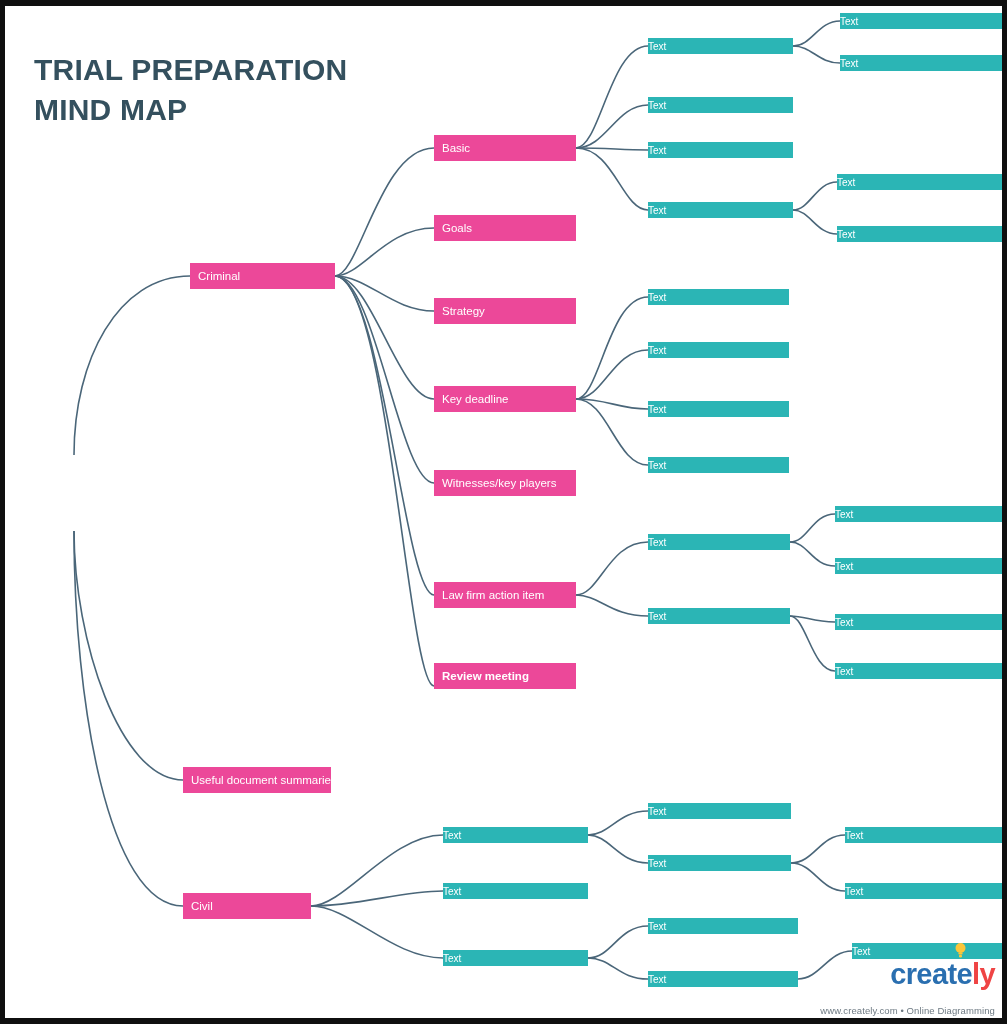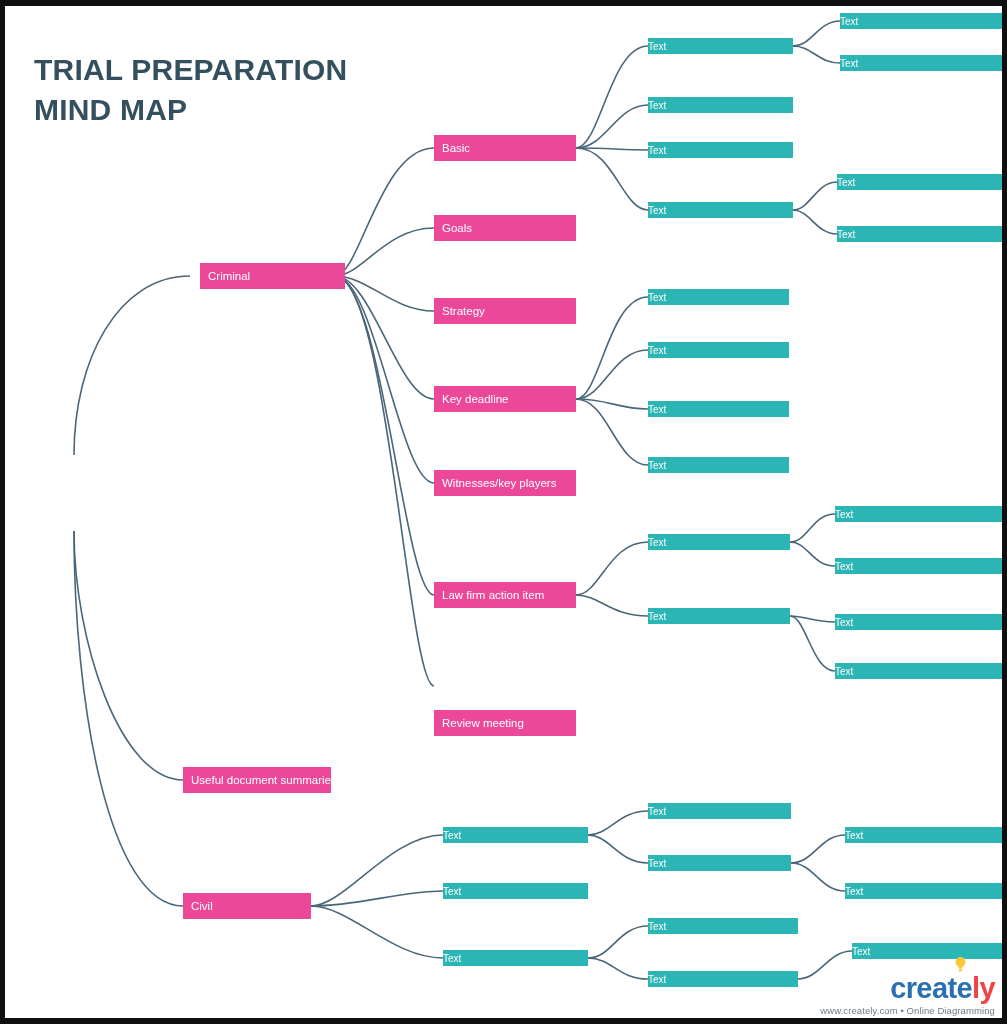--- a/index.html
+++ b/index.html
@@ -110,21 +110,21 @@
   }
   .logo-ly { color: #ef4444; }
   .logo-bulb {
     position: absolute;
     right: 29px;
     top: -17px;
     width: 11px;
     height: 15px;
   }
   .logo-tag {
-    margin-top: 2px;
+    margin-top: 16px;
     font-size: 9.5px;
     color: #6f7b84;
     letter-spacing: 0.1px;
   }
 </style>
 </head>
 <body>
 
 <div id="canvas">
   <div id="inner">
@@ -185,28 +185,28 @@
         <path d="M588,958 C612,958 618,979 648,979"></path>
 
         <path d="M798,979 C820,979 828,951 852,951"></path>
       </g>
     </svg>
 
     <div class="title">TRIAL PREPARATION
 MIND MAP</div>
 
 
-    <div class="node lvl1" style="left:200px;top:263px;width:145px;">Criminal</div>
+    <div class="node lvl1" style="left:190px;top:263px;width:145px;">Criminal</div>
     <div class="node lvl1" style="left:434px;top:135px;width:142px;">Basic</div>
     <div class="node lvl1" style="left:434px;top:215px;width:142px;">Goals</div>
     <div class="node lvl1" style="left:434px;top:298px;width:142px;">Strategy</div>
     <div class="node lvl1" style="left:434px;top:386px;width:142px;">Key deadline</div>
     <div class="node lvl1" style="left:434px;top:470px;width:142px;">Witnesses/key players</div>
     <div class="node lvl1" style="left:434px;top:582px;width:142px;">Law firm action item</div>
-    <div class="node lvl1" style="left:434px;top:710px;width:142px;">Review meeting</div>
+    <div class="node lvl1" style="left:434px;top:663px;width:142px;font-weight:bold;">Review meeting</div>
     <div class="node lvl1" style="left:183px;top:767px;width:148px;">Useful document summaries</div>
     <div class="node lvl1" style="left:183px;top:893px;width:128px;">Civil</div>
 
     <div class="node lvl2" style="left:648px;top:38px;width:145px;">Text</div>
     <div class="node lvl2" style="left:840px;top:13px;width:166px;">Text</div>
     <div class="node lvl2" style="left:840px;top:55px;width:166px;">Text</div>
     <div class="node lvl2" style="left:648px;top:97px;width:145px;">Text</div>
     <div class="node lvl2" style="left:648px;top:142px;width:145px;">Text</div>
     <div class="node lvl2" style="left:648px;top:202px;width:145px;">Text</div>
     <div class="node lvl2" style="left:837px;top:174px;width:170px;">Text</div>

